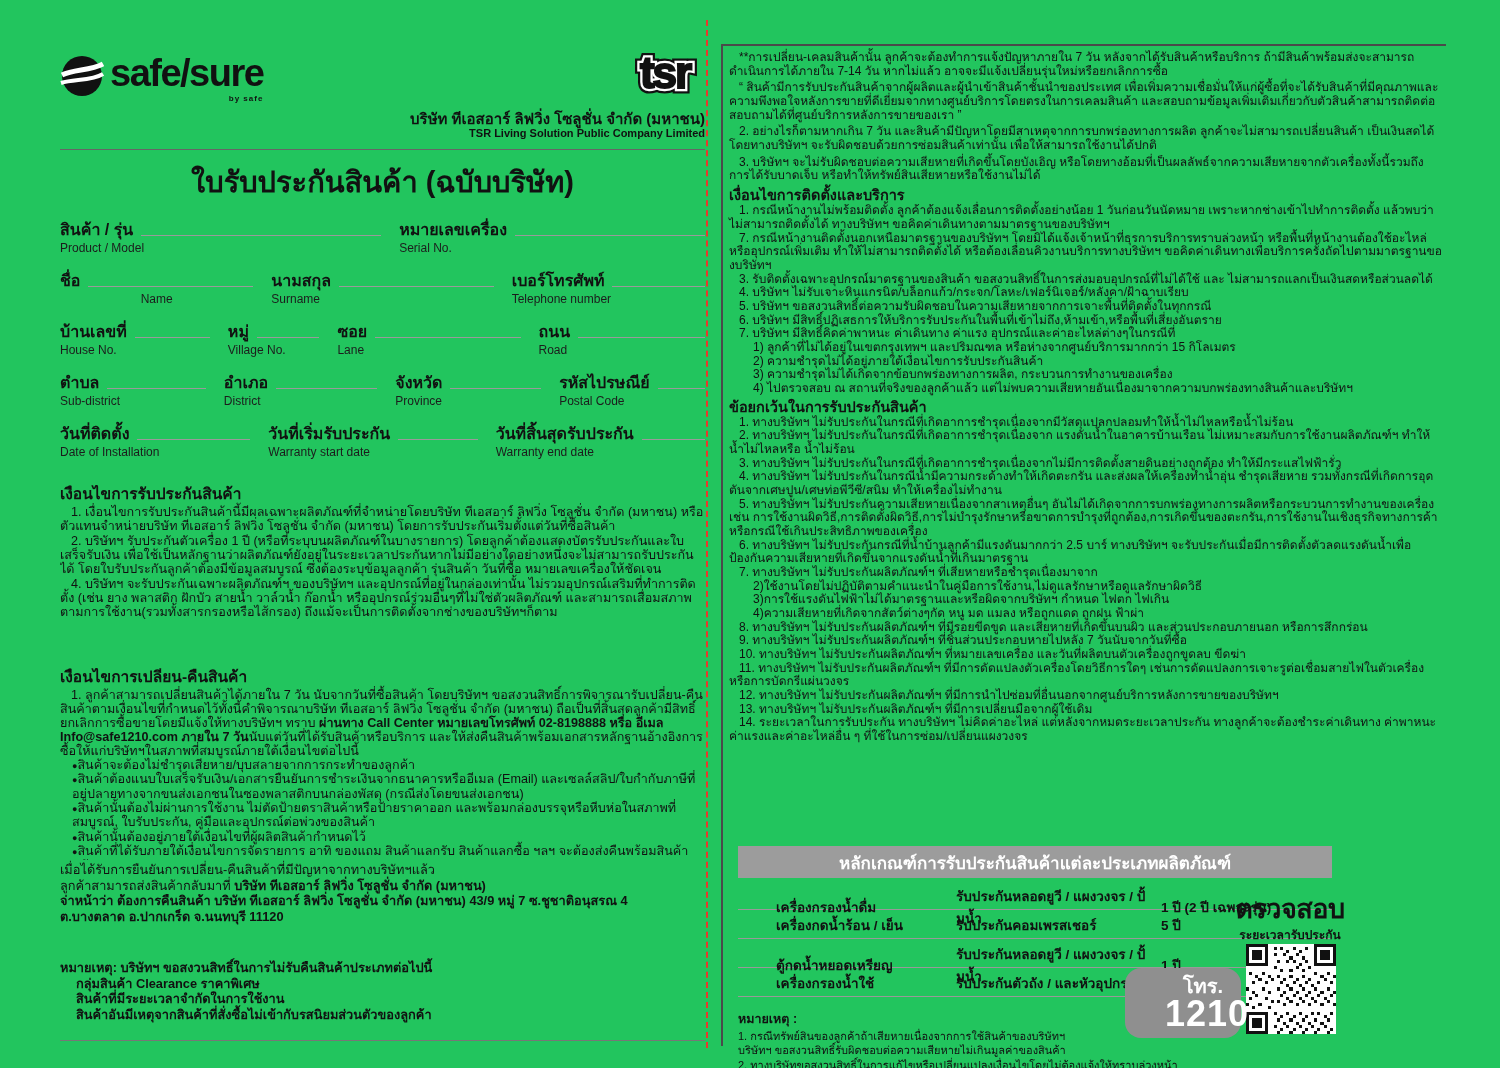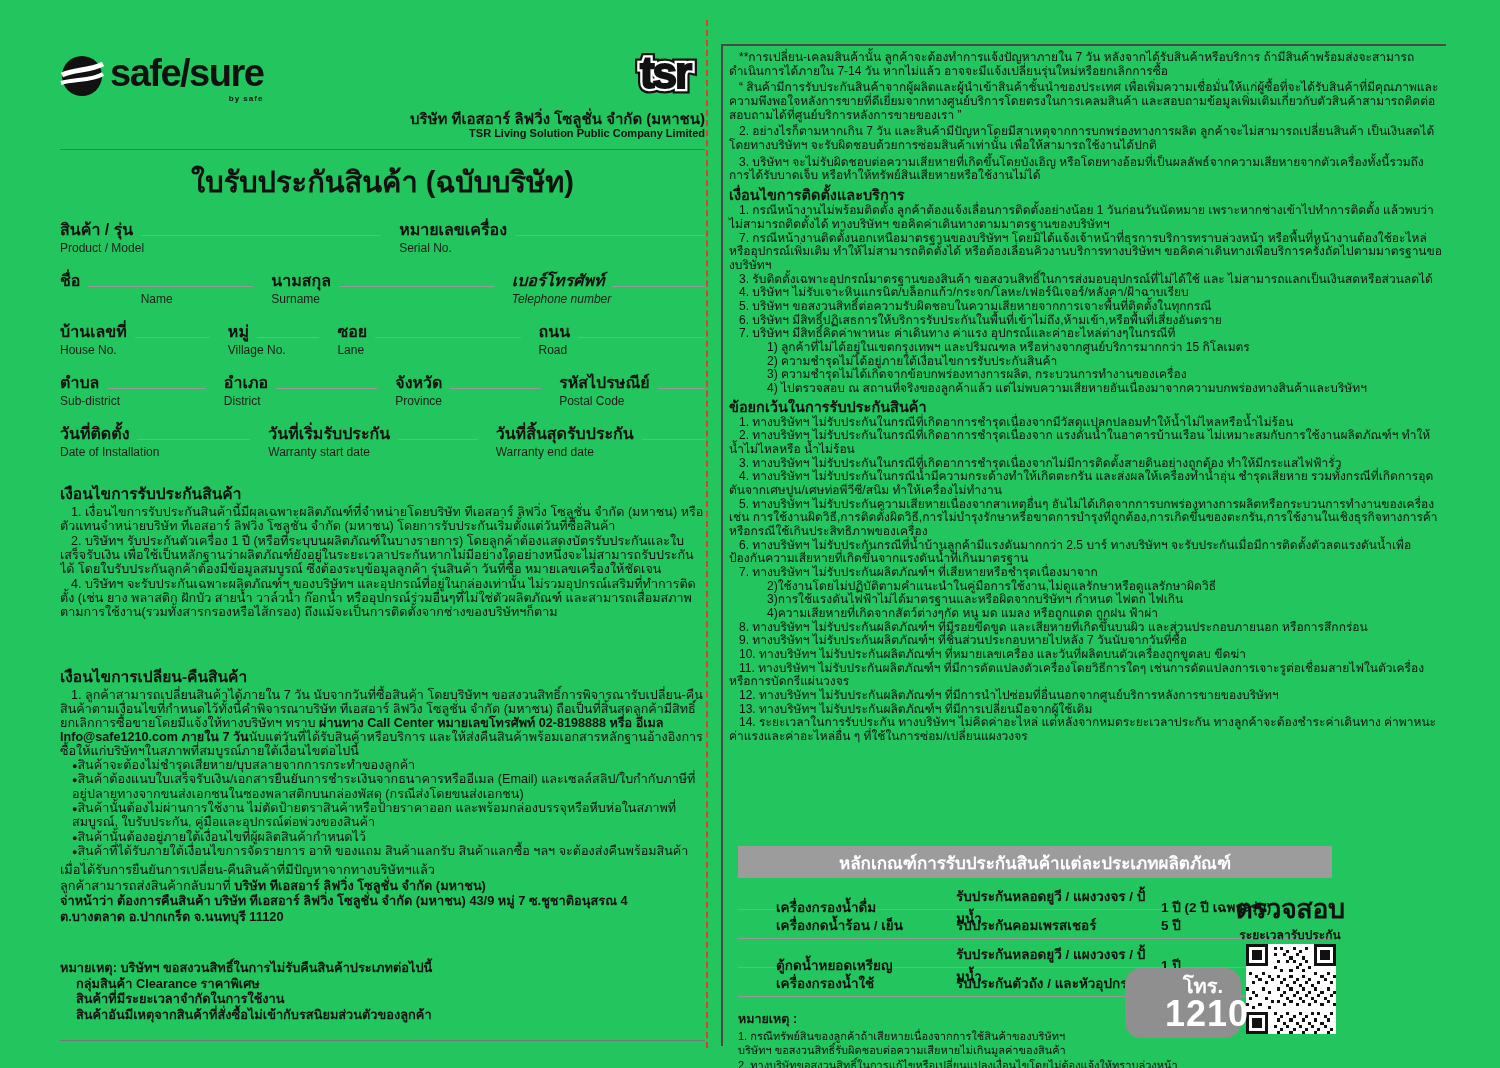--- a/index.html
+++ b/index.html
@@ -42,21 +42,21 @@
   
   .red-divider { position: absolute; left: 706px; top: 20px; height: 1028px; border-left: 2px dashed #e8392e; }
 
   
   .right-col { position: absolute; left: 721px; top: 44px; width: 725px; height: 1002px;
                border-top: 2px solid #4a4a4a; border-left: 2px solid #4a4a4a; }
   .right-text { padding: 5px 2px 0 6px; height: 798px; overflow: hidden; }
   .rpara { font-size: 12px; line-height: 1.14; text-indent: 10px; margin-bottom: 3px; }
   .rsec-h { font-size: 14.5px; font-weight: bold; line-height: 1.25; margin-top: 2px; }
   .ritem { font-size: 12px; line-height: 1.14; text-indent: 10px; }
-  .ritem.sub { margin-left: 38px; text-indent: 0; }
+  .ritem.sub { margin-left: 24px; text-indent: 0; }
 
   
   .tbl { position: absolute; left: 738px; top: 846px; width: 594px; }
   .tbl-header { height: 32px; background: #9c9c9c; color: #fff; font-weight: bold; font-size: 17px;
                 display: flex; align-items: center; justify-content: center; }
   .tbl-rows { margin-top: 3px; }
   .tbl-row { display: grid; grid-template-columns: 180px 205px 1fr; padding: 4px 0 4px 38px;
              border-bottom: 1px solid #999; font-size: 13.5px; font-weight: bold; align-items: center; height: 29px; }
   .tbl-notes { margin-top: 12px; width: 455px; }
   .tbl-notes-h { font-size: 12.5px; font-weight: bold; }
@@ -137,21 +137,21 @@
           </div>
 
           <div class="field" style="flex: 1.15 1 0%;">
             <div class="frow">
               <span class="fth">นามสกุล</span>
               <span class="fline"></span>
             </div>
             <div class="fen">Surname</div>
           </div>
 
-          <div class="field" style="flex: 1 1 0%; font-style: italic;">
+          <div class="field" style="flex: 1 1 0%;">
             <div class="frow">
               <span class="fth">เบอร์โทรศัพท์</span>
               <span class="fline"></span>
             </div>
             <div class="fen">Telephone number</div>
           </div>
         </div>
       <div class="form-row">
 
           <div class="field" style="flex: 0.9 1 0%;">

